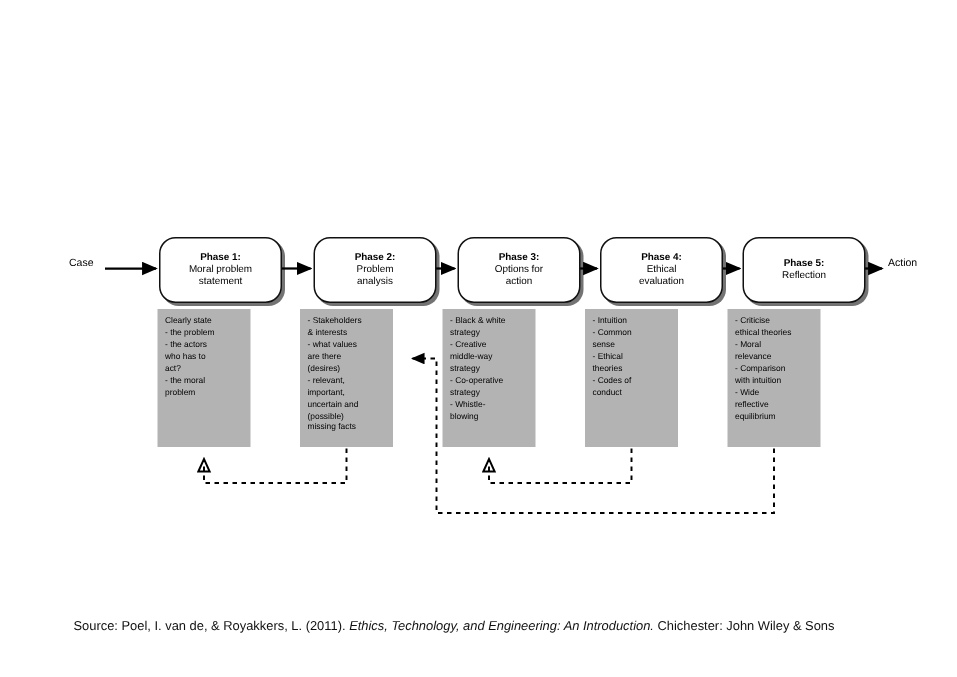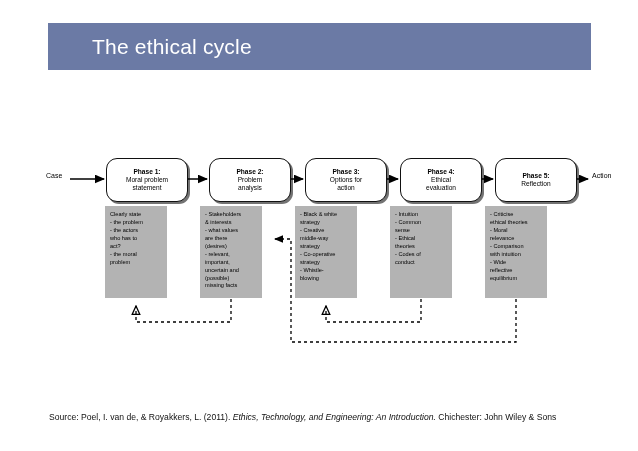--- a/index.html
+++ b/index.html
@@ -50,23 +50,20 @@
     position:absolute;left:49px;top:412px;width:560px;
     font-size:8.6px;color:#111;white-space:nowrap;
   }
   #source i{font-style:italic;}
 </style>
 </head>
 <body>
 
 <div id="slide">
 
-  <div id="title-bar">
-    <div id="title-text">The ethical cycle</div>
-  </div>
 
   <div id="diagram">
 
     <svg viewBox="0 0 638 215">
       <defs>
         <marker id="arrowhead" markerWidth="7" markerHeight="7" refX="6.2" refY="3" orient="auto">
           <path d="M0,0 L7,3 L0,6 z" fill="#000"></path>
         </marker>
         <marker id="arrowopen" markerWidth="8" markerHeight="8" refX="7" refY="3.5" orient="auto">
           <path d="M0.6,0.6 L7,3.5 L0.6,6.4 z" fill="none" stroke="#000" stroke-width="1"></path>

